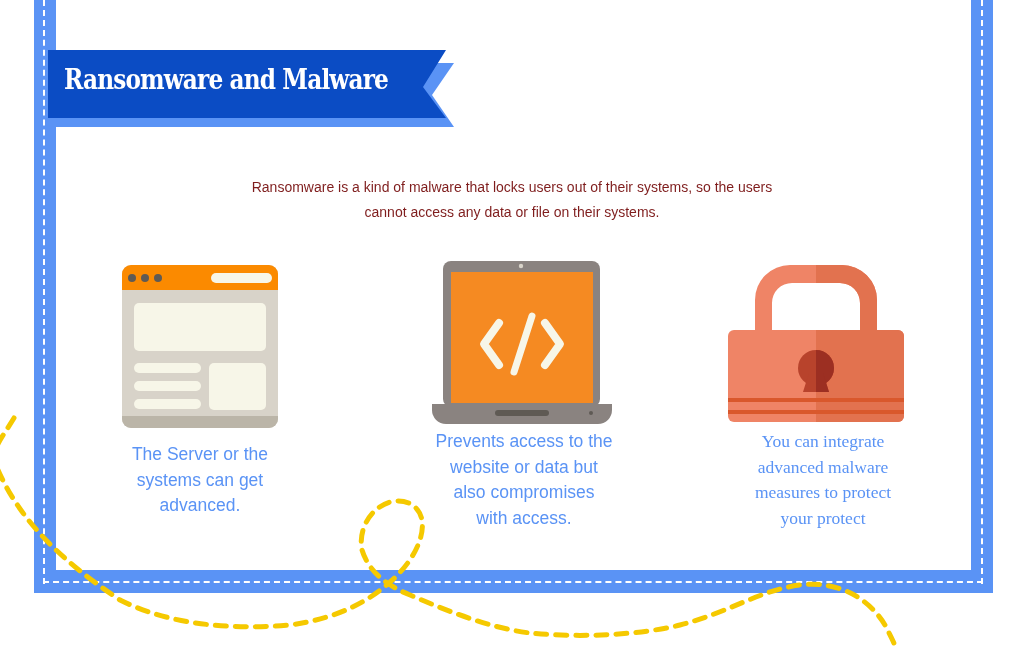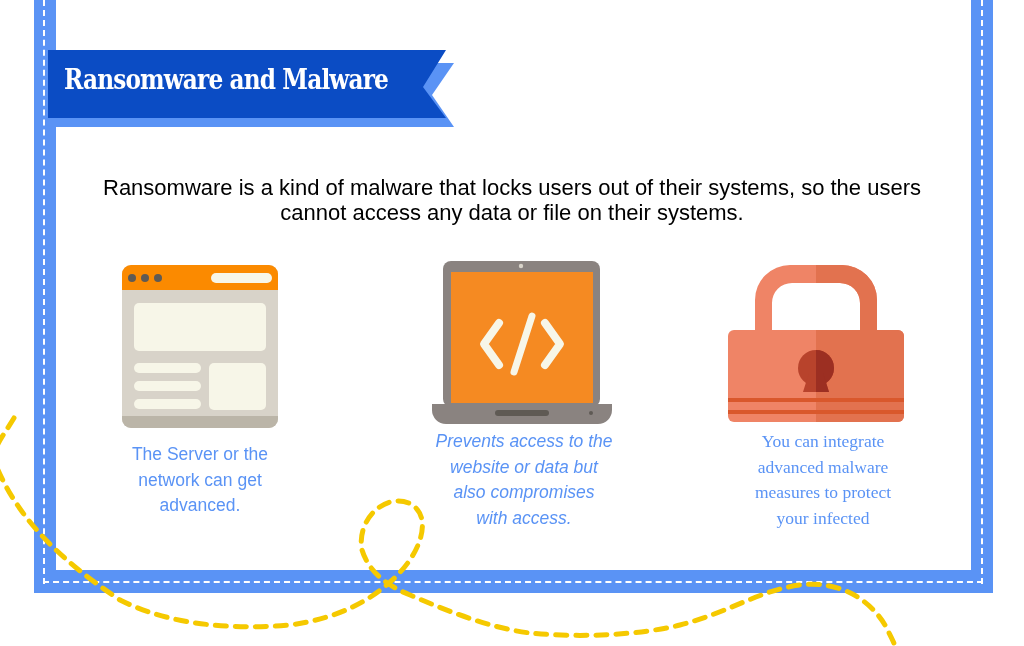--- a/index.html
+++ b/index.html
@@ -4,21 +4,21 @@
 <style>
   html,body{margin:0;padding:0;}
   body{width:1024px;height:646px;position:relative;overflow:hidden;background:#ffffff;font-family:"DejaVu Sans",sans-serif;}
   .frame-l{position:absolute;left:34px;top:0;width:22px;height:593px;background:#5a93f5;}
   .frame-r{position:absolute;left:971px;top:0;width:22px;height:593px;background:#5a93f5;}
   .frame-b{position:absolute;left:34px;top:570px;width:959px;height:23px;background:#5a93f5;}
   .dash-v{position:absolute;top:0;width:0;border-left:2px dashed #ffffff;}
   .dash-h{position:absolute;height:0;border-top:2px dashed #ffffff;}
   .banner{position:absolute;left:0;top:0;}
   .banner-title{position:absolute;left:64px;top:60px;height:40px;line-height:40px;color:#ffffff;font-family:"DejaVu Serif",serif;font-weight:bold;font-size:27px;letter-spacing:-1px;transform:scaleX(0.86);transform-origin:left center;white-space:nowrap;}
-  .intro{position:absolute;left:100px;top:175px;width:824px;text-align:center;color:#000000;font-size:22px;line-height:25px;font-family:"Liberation Sans",sans-serif;}
+  .intro{position:absolute;left:100px;top:175px;width:824px;text-align:center;color:#7f1d1d;font-size:14px;line-height:25px;font-family:"Liberation Sans",sans-serif;}
   .card-text{position:absolute;text-align:center;color:#5a93f5;font-size:17.5px;line-height:25.5px;font-family:"Liberation Sans",sans-serif;}
   svg{display:block;}
   .icon{position:absolute;}
   .deco{position:absolute;left:0;top:0;pointer-events:none;}
 </style>
 </head>
 <body>
 
 <div class="frame-l"></div>
 <div class="frame-r"></div>
@@ -73,31 +73,31 @@
   <rect x="3" y="143" width="176" height="4" fill="#d9582c"></rect>
   <rect x="3" y="155" width="176" height="4" fill="#d9582c"></rect>
   <circle cx="91" cy="113" r="18" fill="#b8432c"></circle>
   <polygon points="84,118 98,118 104,137 78,137" fill="#b8432c"></polygon>
   <path d="M91,95 A18,18 0 0 1 91,131 Z" fill="#9c2f22"></path>
   <polygon points="91,118 98,118 104,137 91,137" fill="#9c2f22"></polygon>
 </svg>
 
 <div class="card-text" style="left:96px;top:442px;width:208px;">
   <div>The Server or the</div>
-  <div>network can get</div>
+  <div>systems can get</div>
   <div>advanced.</div>
 </div>
-<div class="card-text" style="left:406px;top:429px;width:236px;font-style:italic;">
+<div class="card-text" style="left:406px;top:429px;width:236px;">
   <div>Prevents access to the</div>
   <div>website or data but</div>
   <div>also compromises</div>
   <div>with access.</div>
 </div>
 <div class="card-text" style="left:710px;top:429px;width:226px;font-family:Liberation Serif, serif;">
   <div>You can integrate</div>
   <div>advanced malware</div>
   <div>measures to protect</div>
-  <div>your infected</div>
+  <div>your protect</div>
 </div>
 
 <svg class="deco" width="1024" height="646">
   <path d="M14,418 C8,428 2,436 -2,444 M-2,470 C20,520 60,560 120,600 C170,625 230,630 290,625 C340,618 370,600 390,582 C410,565 425,540 422,520 C419,505 405,498 390,502 C370,508 358,530 362,550 C368,570 385,585 410,595 C450,612 490,628 530,633 C580,638 640,635 680,625 C730,612 760,590 800,585 C840,580 870,600 885,625 C890,635 893,640 895,646" fill="none" stroke="#f5c900" stroke-width="5" stroke-dasharray="11 9" stroke-linecap="round"></path>
 </svg>
 
 </body></html>

